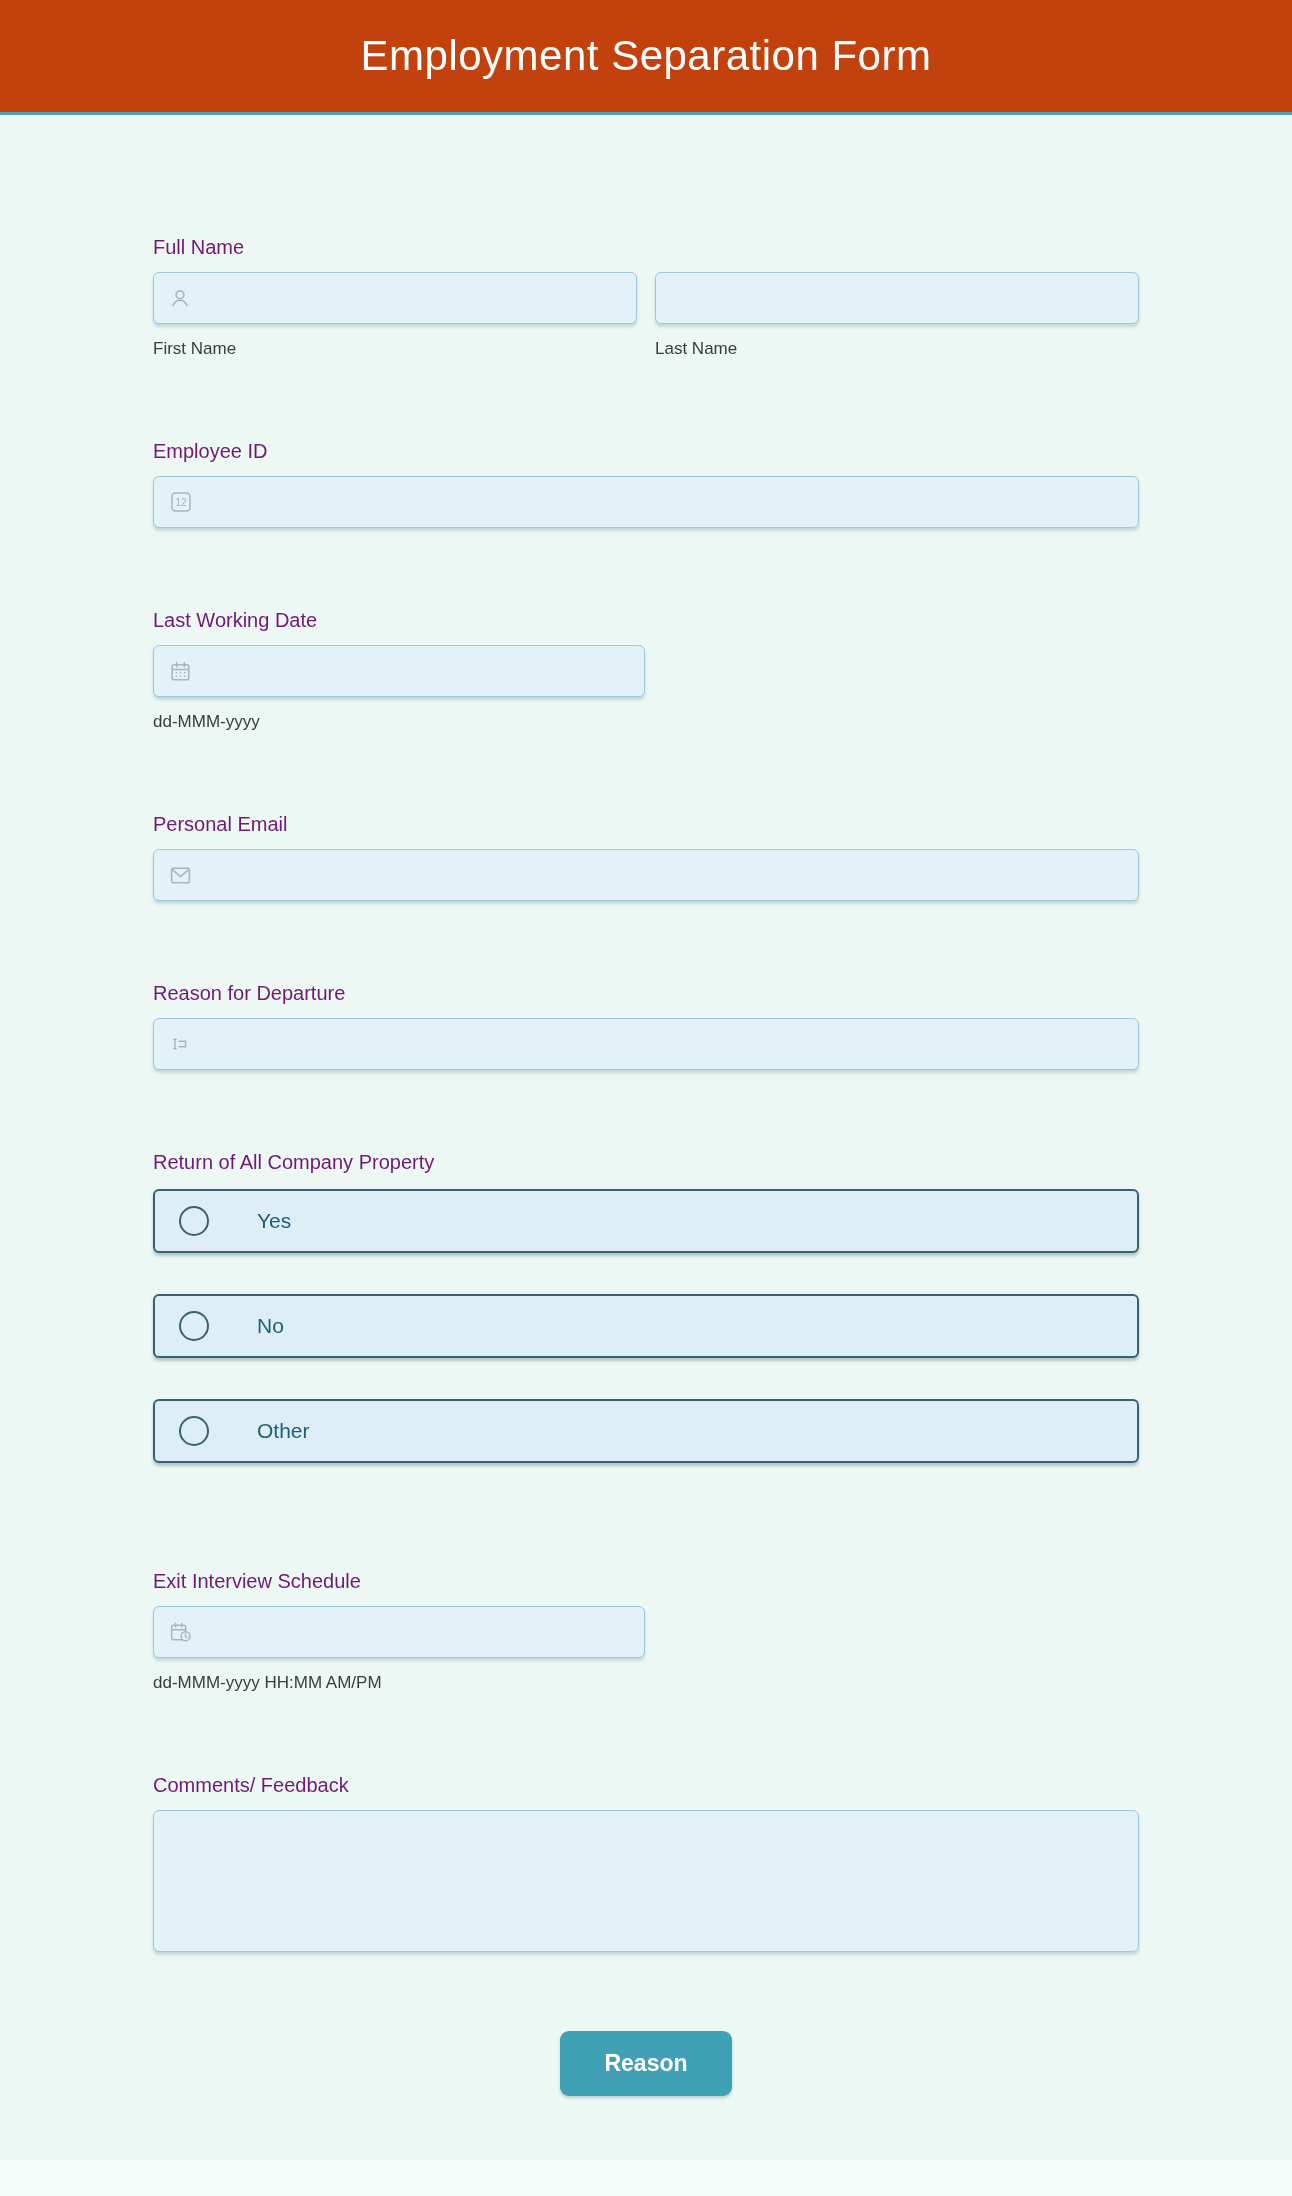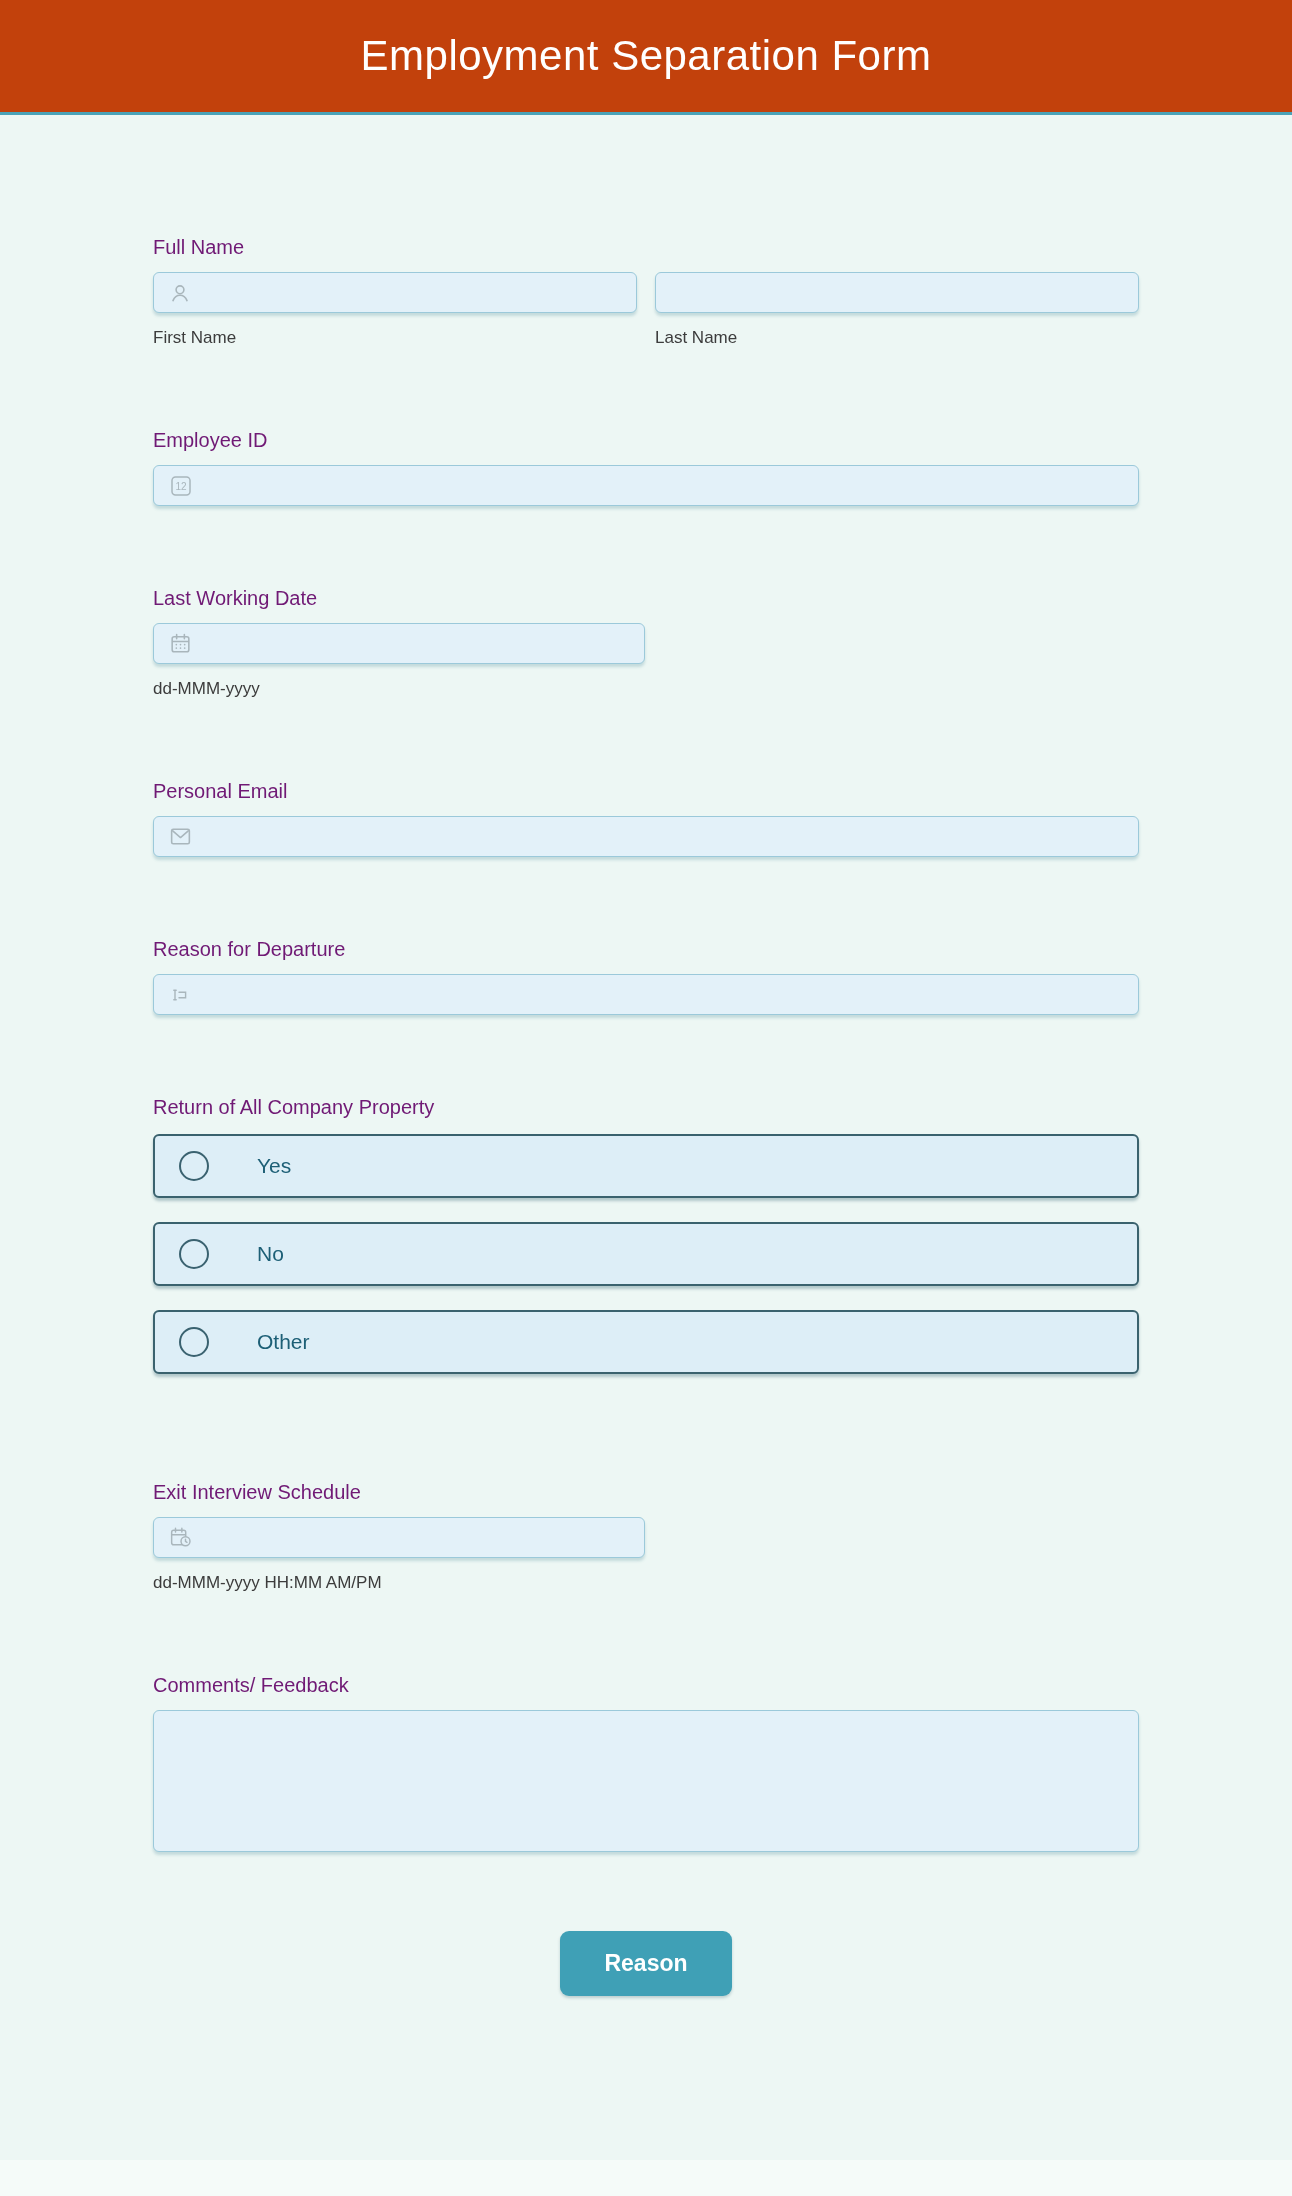--- a/index.html
+++ b/index.html
@@ -36,21 +36,21 @@
   }
   .field { margin-bottom: 79px; }
   .field-label {
     font-size: 20px;
     line-height: 26px;
     color: #701a75;
     font-weight: 400;
   }
   .input-box {
     margin-top: 12px;
-    height: 41px;
+    height: 52px;
     background: #e3f1f9;
     border: 1px solid #9bc9da;
     border-radius: 6px;
     box-shadow: 0 3px 3px rgba(73, 134, 153, 0.25);
     display: flex;
     align-items: center;
     padding: 0 14px;
     color: #a9b6bc;
   }
   .input-box svg { flex: 0 0 auto; }
@@ -74,21 +74,21 @@
     height: 64px;
     background: #ddeef7;
     border: 2px solid #3a626e;
     border-radius: 6px;
     box-shadow: 0 3px 3px rgba(40, 90, 105, 0.3);
     display: flex;
     align-items: center;
     padding: 0 24px;
     gap: 28px;
   }
-  .option-box + .option-box { margin-top: 24px; }
+  .option-box + .option-box { margin-top: 41px; }
   .radio-circle {
     width: 30px;
     height: 30px;
     border: 2px solid #3a6270;
     border-radius: 50%;
     background: transparent;
     flex: 0 0 auto;
   }
   .option-label {
     margin-left: 20px;

